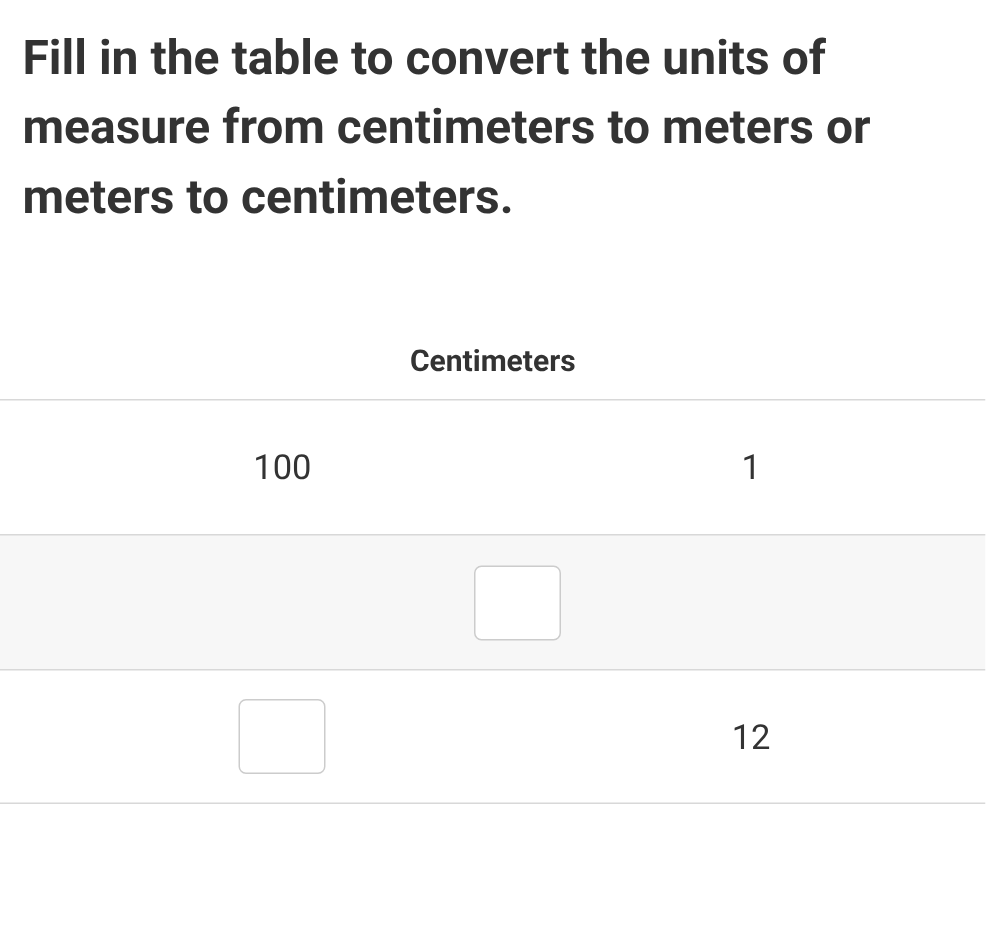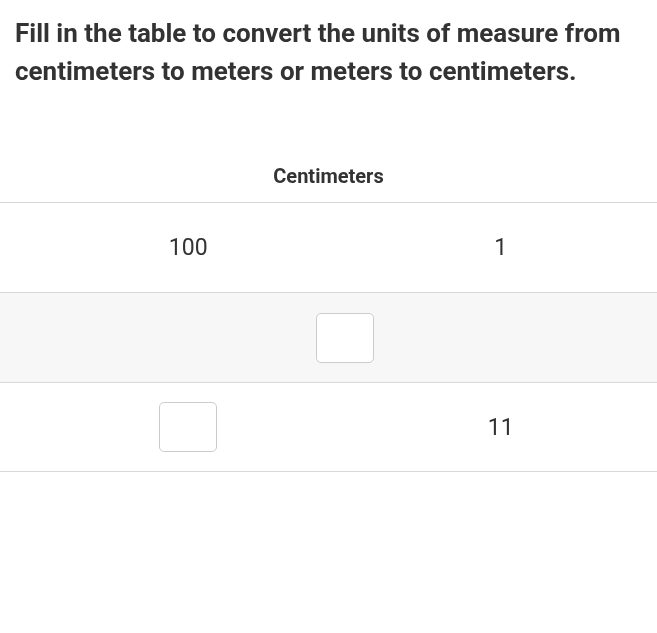--- a/index.html
+++ b/index.html
@@ -8,21 +8,21 @@
       box-sizing: border-box;
     }
     body {
       font-family: -apple-system, BlinkMacSystemFont, "Segoe UI", Roboto, "Helvetica Neue", Arial, sans-serif;
       background: #ffffff;
       width: 657px;
       height: 633px;
       padding: 0;
     }
     .question-text {
-      font-size: 26px;
+      font-size: 32px;
       font-weight: 700;
       color: #333333;
       padding: 15px 15px 0 15px;
       line-height: 1.45;
     }
     .table-container {
       margin-top: 60px;
       width: 100%;
     }
     .table-header {
@@ -94,15 +94,15 @@
   <div class="table-row">
     <div class="col">
       <input type="text" class="input-box" value="" style="">
     </div>
   </div>
 
   <div class="table-row">
     <div class="col">
       <input type="text" class="input-box" value="" style="">
     </div>
-    <div class="col">11</div>
+    <div class="col">12</div>
   </div>
 </div>
 
 </body></html>

